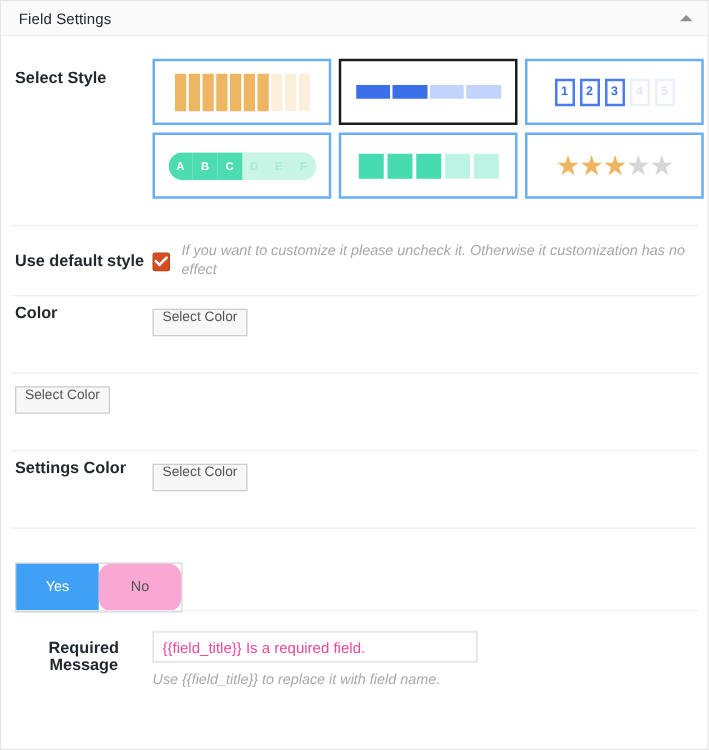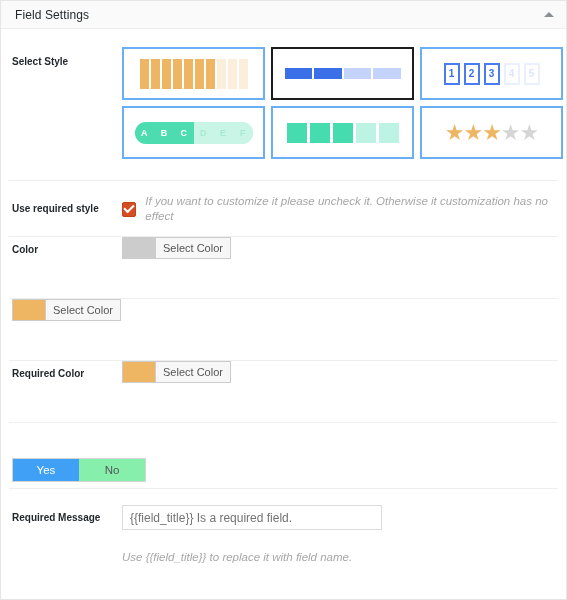--- a/index.html
+++ b/index.html
@@ -61,21 +61,21 @@
     position: absolute;
     left: 8px;
     right: 8px;
     bottom: 0;
     height: 1px;
     background: #eeeeee;
   }
   .row-label {
     width: 110px;
     flex: 0 0 110px;
-    font-size: 10px;
+    font-size: 13px;
     font-weight: bold;
     color: #23282d;
     line-height: 14px;
   }
   .row-field {
     flex: 1 1 auto;
   }
   
   .styles-row {
     padding-top: 18px;
@@ -244,20 +244,21 @@
     top: 6px;
   }
   .color-btn {
     display: inline-flex;
     align-items: stretch;
     height: 22px;
     border: 1px solid #cccccc;
     background: #f7f7f7;
     box-sizing: border-box;
     cursor: pointer;
+    flex-direction: column;
   }
   .color-swatch {
     width: 32px;
     border-right: 1px solid #cccccc;
   }
   .color-btn-text {
     display: flex;
     align-items: center;
     padding: 0 7px;
     font-size: 11px;
@@ -266,59 +267,60 @@
   }
   
   .toggle-row {
     height: 66px;
     align-items: center;
   }
   .toggle {
     display: inline-flex;
     border: 1px solid #d4d4d4;
     box-sizing: border-box;
-    height: 24px;
+    height: 40px;
     margin-top: 28px;
   }
   .toggle button {
     font-family: "Liberation Sans", sans-serif;
     font-size: 11.5px;
     width: 66px;
     border: 0;
     cursor: pointer;
     padding: 0;
   }
   .toggle .on {
     background: #3fa0f5;
     color: #ffffff;
   }
   .toggle .off {
-    background: #86efac;
+    background: #f9a8d4;
     color: #555555;
+    border-radius: 10px;
   }
   
   .msg-row {
     padding-top: 16px;
     height: 80px;
     align-items: flex-start;
   }
-  .msg-row .row-label { padding-top: 6px; }
+  .msg-row .row-label { padding-top: 6px; text-align: center; }
   .text-input {
     width: 260px;
     height: 25px;
     border: 1px solid #dddddd;
     background: #ffffff;
     box-sizing: border-box;
     padding: 0 7px;
     font-family: "Liberation Sans", sans-serif;
     font-size: 12px;
-    color: #737373;
+    color: #ec4899;
   }
   .msg-help {
-    margin-top: 20px;
+    margin-top: 7px;
   }
 </style>
 </head>
 <body>
 
 <div class="panel">
 
   <div class="panel-header">
     <div class="panel-title">Field Settings</div>
     <div class="collapse-caret"></div>
@@ -392,21 +394,21 @@
             <i class="off">★</i>
             <i class="off">★</i>
           </div>
         </div>
 
       </div>
     </div>
   </div>
 
   <div class="row row-sep check-row">
-    <div class="row-label">Use required style</div>
+    <div class="row-label">Use default style</div>
     <div class="row-field check-wrap">
       <div class="wp-checkbox">
         <span></span>
       </div>
       <div class="help-text">If you want to customize it please uncheck it. Otherwise it customization has no effect</div>
     </div>
   </div>
 
   <div class="row row-sep color-row">
     <div class="row-label">Color</div>
@@ -421,21 +423,21 @@
   <div class="row row-sep color-row">
     <div class="row-field">
       <div class="color-btn">
         <div class="color-swatch" style="background:#eeb563"></div>
         <div class="color-btn-text">Select Color</div>
       </div>
     </div>
   </div>
 
   <div class="row row-sep color-row">
-    <div class="row-label">Required Color</div>
+    <div class="row-label">Settings Color</div>
     <div class="row-field">
       <div class="color-btn">
         <div class="color-swatch" style="background:#eeb563"></div>
         <div class="color-btn-text">Select Color</div>
       </div>
     </div>
   </div>
 
   <div class="row row-sep toggle-row">
     <div class="row-field">

